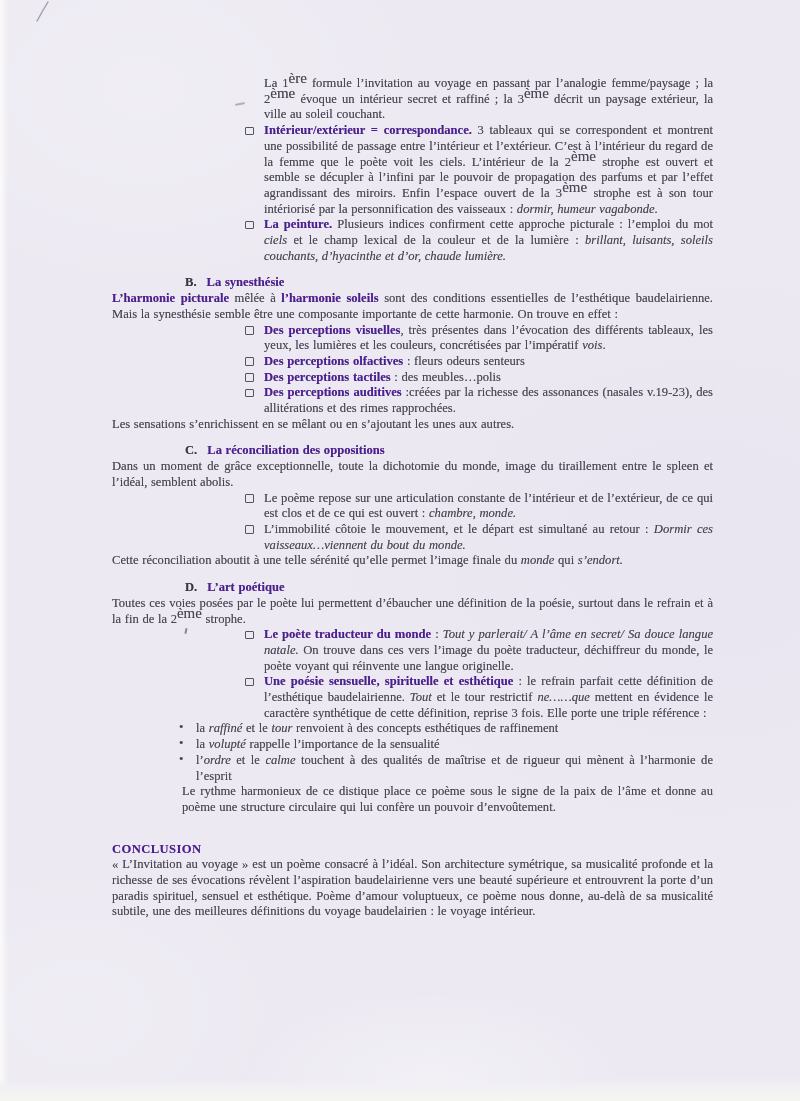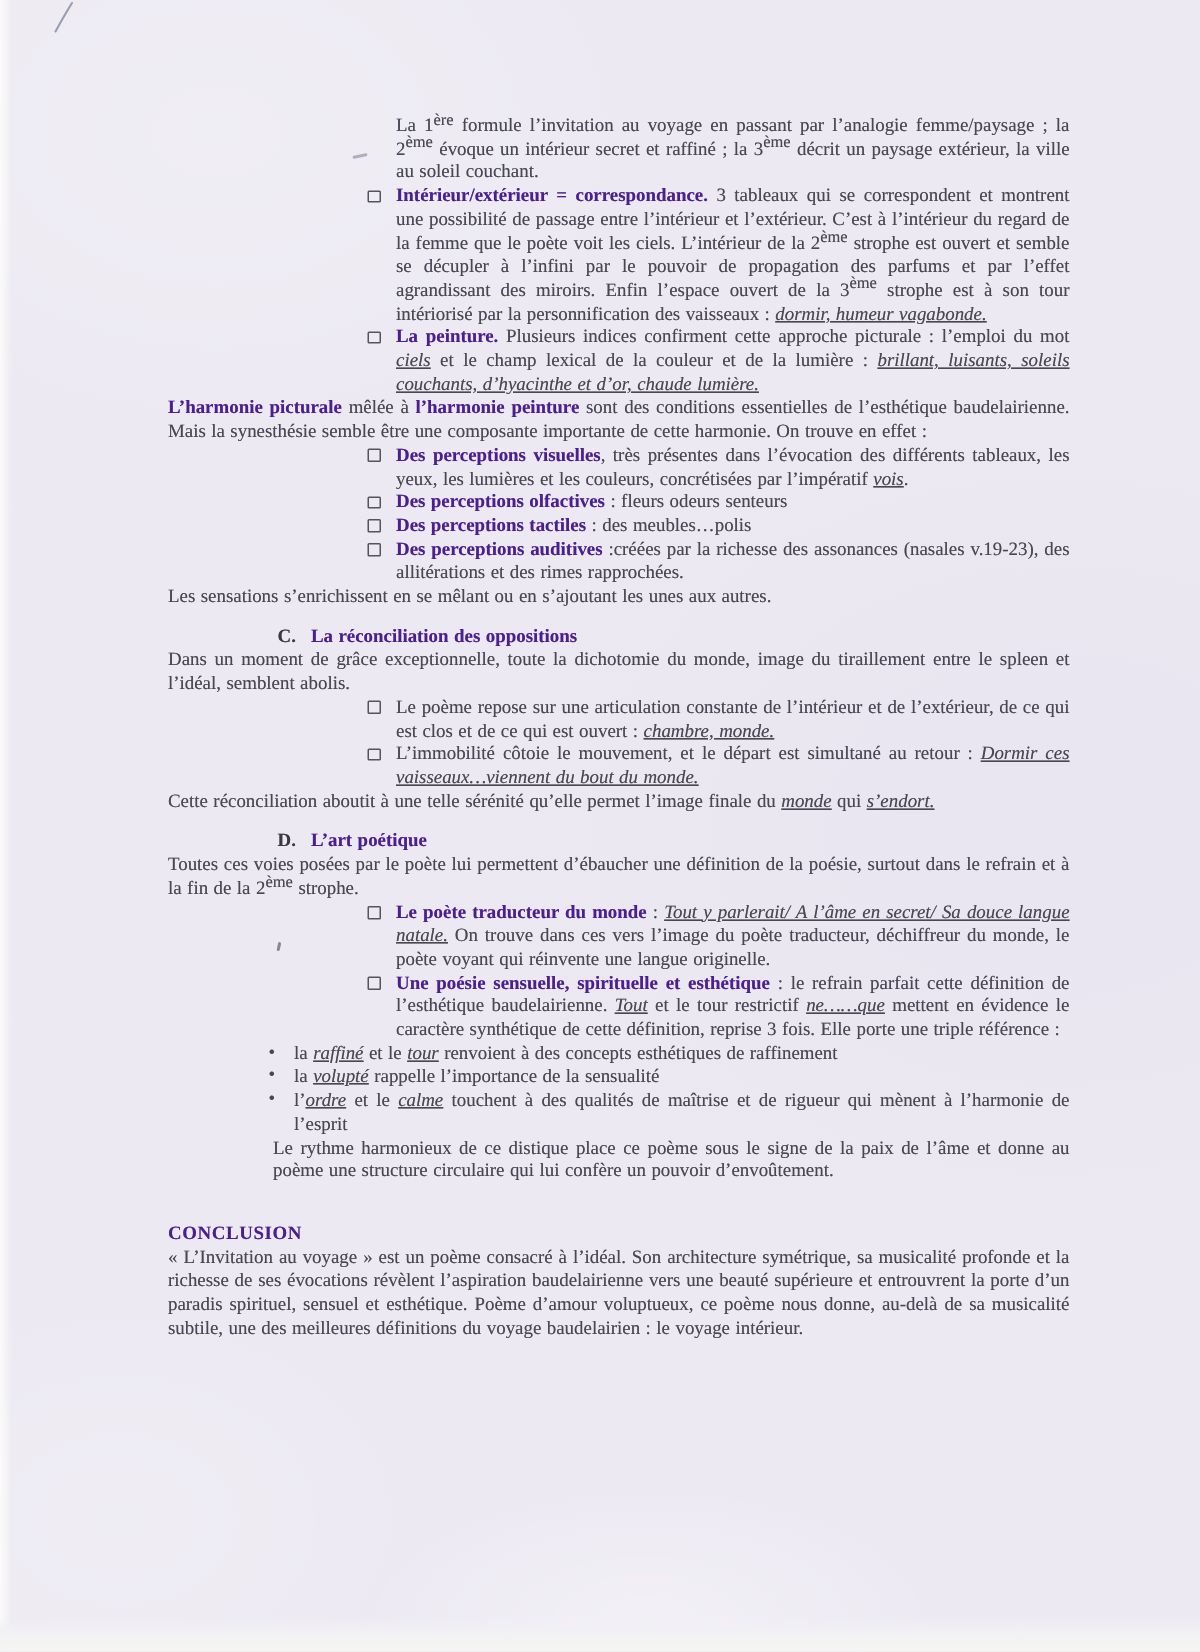--- a/index.html
+++ b/index.html
@@ -37,39 +37,40 @@
   .hang, .check{ padding-left:152px; }
   .checkbox{ position:absolute; left:133px; top:3.5px; width:6.5px; height:6.5px;
     border:1.1px solid #56535f; border-radius:1px; }
   .bullet{ padding-left:84px; }
   .bullet .dot{ position:absolute; left:67px; top:-1px; }
   .subheading{ margin-left:73px; margin-top:11px; text-align:left; }
   .subheading .letter{ font-weight:bold; margin-right:10px; color:#3a3844; }
   .heading{ margin-top:26px; letter-spacing:0.4px; text-align:left; }
   .para-indent{ margin-left:70px; }
   .b{ font-weight:bold; color:#4c1d95; }
-  .i{ font-style:italic;text-decoration:underline; }
-  .sup{ font-size:11px; line-height:0; position:relative; top:-4.5px; }
+  .i{ font-style:italic; }
+  .sup{ font-size:15px; line-height:0; position:relative; top:-4.5px; }
 </style>
 </head>
 <body>
 
 <div class="page">
   <svg class="pen-mark" width="20" height="22" viewBox="0 0 20 22">
     <path d="M15,1 Q10,9 4,20" stroke="#8a8fa2" stroke-width="1.4" fill="none" stroke-linecap="round" opacity="0.85"></path>
   </svg>
   <div class="pencil-dash"></div>
   <div class="stray-tick"></div>
   <div class="edge-left"></div>
   <div class="edge-bottom"></div>
   <div class="content" id="doc">
       <div class="block hang"><span class="">La 1</span><span class="sup">ère</span><span class=""> formule l’invitation au voyage en passant par l’analogie femme/paysage ; la 2</span><span class="sup">ème</span><span class=""> évoque un intérieur secret et raffiné ; la 3</span><span class="sup">ème</span><span class=""> décrit un paysage extérieur, la ville au soleil couchant.</span></div>
       <div class="block check"><span class="checkbox"></span><span class="b ">Intérieur/extérieur = correspondance.</span><span class=""> 3 tableaux qui se correspondent et montrent une possibilité de passage entre l’intérieur et l’extérieur. C’est à l’intérieur du regard de la femme que le poète voit les ciels. L’intérieur de la 2</span><span class="sup">ème</span><span class=""> strophe est ouvert et semble se décupler à l’infini par le pouvoir de propagation des parfums et par l’effet agrandissant des miroirs. Enfin l’espace ouvert de la 3</span><span class="sup">ème</span><span class=""> strophe est à son tour intériorisé par la personnification des vaisseaux : </span><span class="i ">dormir, humeur vagabonde.</span></div>
       <div class="block check"><span class="checkbox"></span><span class="b ">La peinture.</span><span class=""> Plusieurs indices confirment cette approche picturale : l’emploi du mot </span><span class="i ">ciels</span><span class=""> et le champ lexical de la couleur et de la lumière : </span><span class="i ">brillant, luisants, soleils couchants, d’hyacinthe et d’or, chaude lumière.</span></div>
-      <div class="block para"><span class="b ">L’harmonie picturale</span><span class=""> mêlée à </span><span class="b ">l’harmonie peinture</span><span class=""> sont des conditions essentielles de l’esthétique baudelairienne. Mais la synesthésie semble être une composante importante de cette harmonie. On trouve en effet :</span></div>
+      <div class="block subheading"><span class="letter">B.</span><span class="b ">La synesthésie</span></div>
+      <div class="block para"><span class="b ">L’harmonie picturale</span><span class=""> mêlée à </span><span class="b ">l’harmonie soleils</span><span class=""> sont des conditions essentielles de l’esthétique baudelairienne. Mais la synesthésie semble être une composante importante de cette harmonie. On trouve en effet :</span></div>
       <div class="block check"><span class="checkbox"></span><span class="b ">Des perceptions visuelles</span><span class="">, très présentes dans l’évocation des différents tableaux, les yeux, les lumières et les couleurs, concrétisées par l’impératif </span><span class="i ">vois</span><span class="">.</span></div>
       <div class="block check"><span class="checkbox"></span><span class="b ">Des perceptions olfactives</span><span class=""> : fleurs odeurs senteurs</span></div>
       <div class="block check"><span class="checkbox"></span><span class="b ">Des perceptions tactiles</span><span class=""> : des meubles…polis</span></div>
       <div class="block check"><span class="checkbox"></span><span class="b ">Des perceptions auditives</span><span class=""> :créées par la richesse des assonances (nasales v.19-23), des allitérations et des rimes rapprochées.</span></div>
       <div class="block para"><span class="">Les sensations s’enrichissent en se mêlant ou en s’ajoutant les unes aux autres.</span></div>
       <div class="block subheading"><span class="letter">C.</span><span class="b ">La réconciliation des oppositions</span></div>
       <div class="block para"><span class="">Dans un moment de grâce exceptionnelle, toute la dichotomie du monde, image du tiraillement entre le spleen et l’idéal, semblent abolis.</span></div>
       <div class="block check"><span class="checkbox"></span><span class="">Le poème repose sur une articulation constante de l’intérieur et de l’extérieur, de ce qui est clos et de ce qui est ouvert : </span><span class="i ">chambre, monde.</span></div>
       <div class="block check"><span class="checkbox"></span><span class="">L’immobilité côtoie le mouvement, et le départ est simultané au retour : </span><span class="i ">Dormir ces vaisseaux…viennent du bout du monde.</span></div>
       <div class="block para"><span class="">Cette réconciliation aboutit à une telle sérénité qu’elle permet l’image finale du </span><span class="i ">monde</span><span class=""> qui </span><span class="i ">s’endort.</span></div>

